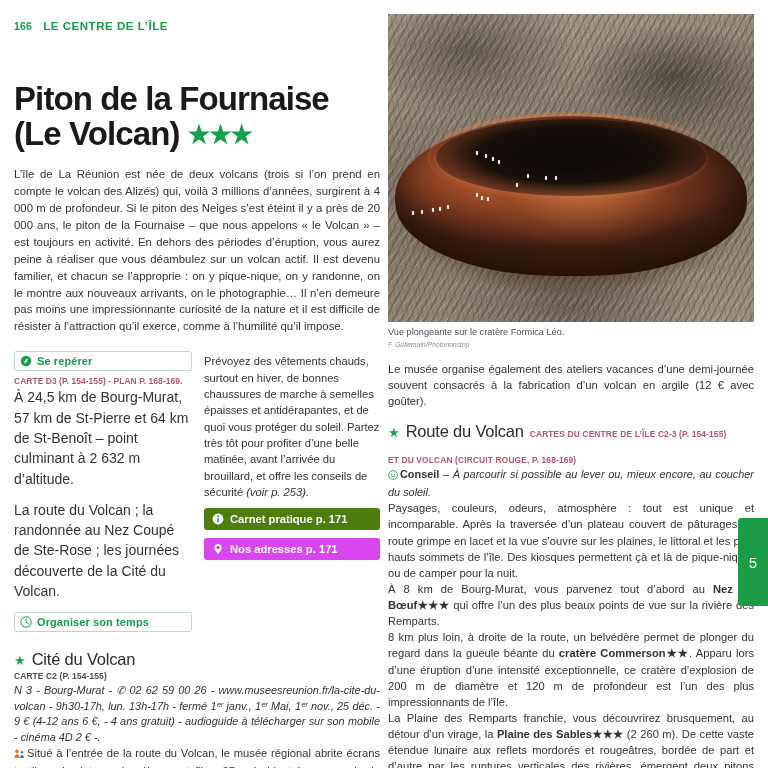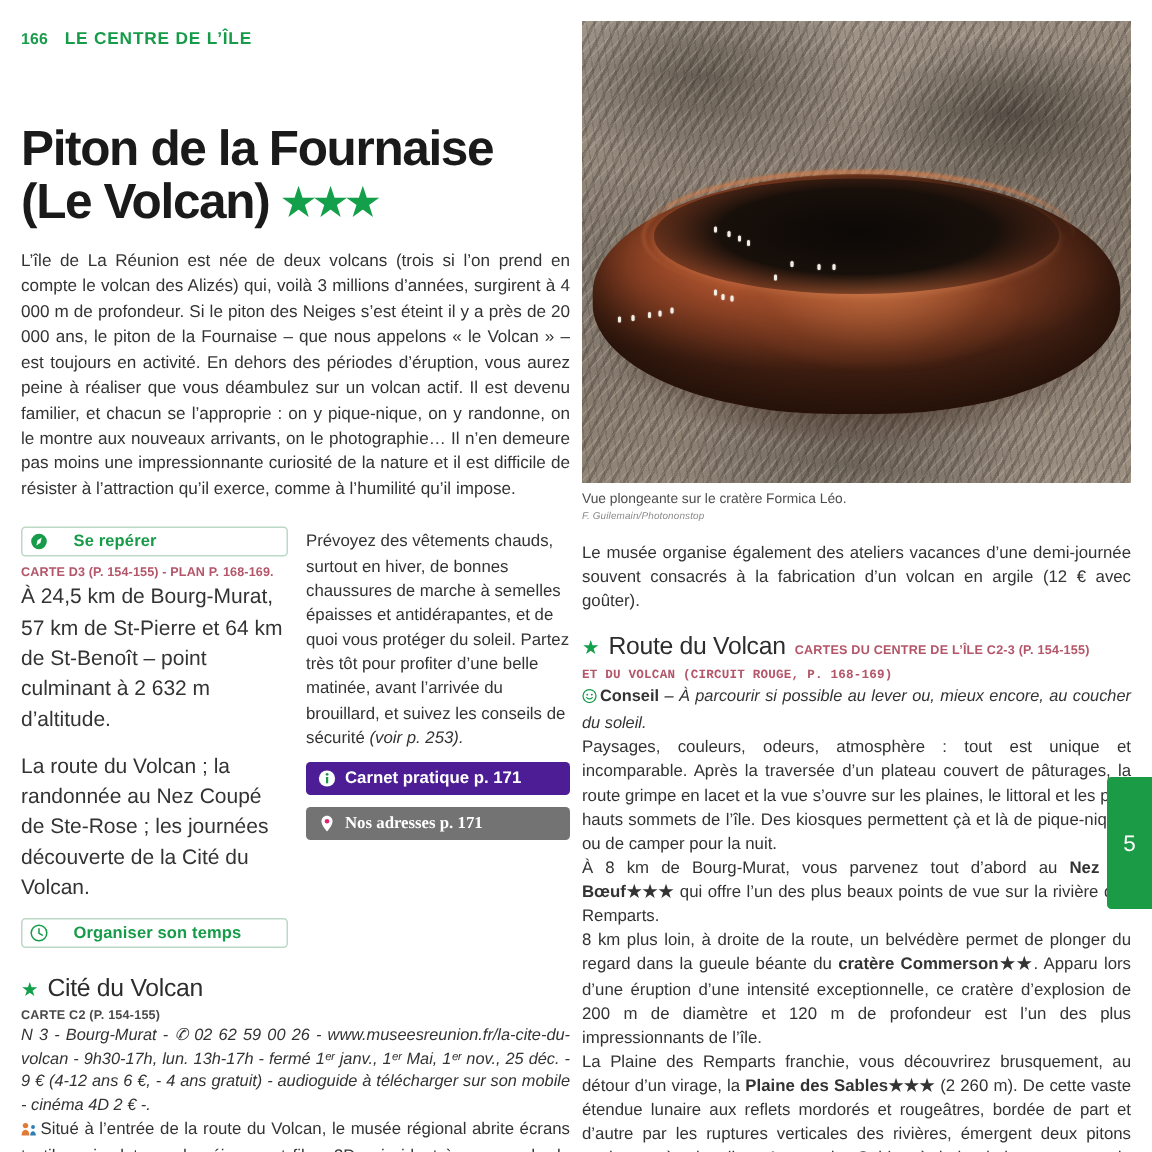--- a/index.html
+++ b/index.html
@@ -82,21 +82,21 @@
   }
   .info-col-a { width: 178px; }
   .info-col-b { width: 176px; }
 
   .ibox {
     border: 1px solid #bcd9c6;
     border-radius: 3px;
     padding: 3px 6px 3px 5px;
     display: flex;
     align-items: center;
-    gap: 17px;
+    gap: 5px;
     margin-bottom: 5px;
   }
   .ibox-label {
     font-size: 11px;
     font-weight: 700;
     color: #169b48;
     letter-spacing: .1px;
   }
   .ico {
     display: inline-flex;
@@ -134,22 +134,22 @@
     display: flex;
     align-items: center;
     gap: 6px;
     border-radius: 3px;
     padding: 5px 8px;
     margin-top: 8px;
     color: #fff;
     font-size: 11.2px;
     font-weight: 700;
   }
-  .badge-green { background: #4c1d95; }
-  .badge-pink  { background: #737373; font-family: Liberation Serif, serif; }
+  .badge-green { background: #4d7c0f; }
+  .badge-pink  { background: #d946ef; }
 
   
   .poi {
     margin-top: 13px;
   }
   .poi-head {
     display: flex;
     align-items: baseline;
     gap: 6px;
     flex-wrap: wrap;
@@ -165,22 +165,21 @@
     font-size: 8.4px;
     font-weight: 700;
     color: #b4566a;
     letter-spacing: .15px;
   }
   .poi-maps2 {
     font-size: 8.4px;
     font-weight: 700;
     color: #b4566a;
     letter-spacing: .15px;
-    margin-top: 4px;
-    font-family: Liberation Mono, monospace;
+    margin-top: 14px;
   }
   .poi-ref {
     font-size: 8.4px;
     font-weight: 700;
     color: #4a4a4a;
     letter-spacing: .15px;
     margin-top: 2px;
   }
   .practical {
     font-size: 10.9px;
@@ -368,21 +367,21 @@
             <svg width="12" height="12" viewBox="0 0 12 12">
               <circle cx="6" cy="6" r="5.2" fill="none" stroke="#169b48" stroke-width="1"></circle>
               <path d="M6 3.1 V6.2 L8.2 7.4" fill="none" stroke="#169b48" stroke-width="1" stroke-linecap="round"></path>
             </svg>
           </span>
           <span class="ibox-label">Organiser son temps</span>
         </div>
       </div>
 
       <div class="info-col-b">
-        <p class="side-note"><span>Prévoyez des vêtements chauds, surtout en hiver, de bonnes chaussures de marche à semelles épaisses et antidérapantes, et de quoi vous protéger du soleil. Partez très tôt pour profiter d’une belle matinée, avant l’arrivée du brouillard, et suivez les conseils de sécurité </span><i>(voir p. 253).</i></p>
+        <p class="side-note"><span>Prévoyez des vêtements chauds, surtout en hiver, de bonnes chaussures de marche à semelles épaisses et antidérapantes, et de quoi vous protéger du soleil. Partez très tôt pour profiter d’une belle matinée, avant l’arrivée du brouillard, et offre les conseils de sécurité </span><i>(voir p. 253).</i></p>
 
         <div class="badge badge-green">
           <span class="ico">
             <svg width="12" height="12" viewBox="0 0 12 12">
               <circle cx="6" cy="6" r="5.4" fill="#ffffff"></circle>
               <rect x="5.3" y="5" width="1.5" height="4.2" fill="#199a46"></rect>
               <circle cx="6.05" cy="3.2" r=".95" fill="#199a46"></circle>
             </svg>
           </span>
           <span>Carnet pratique p. 171</span>

